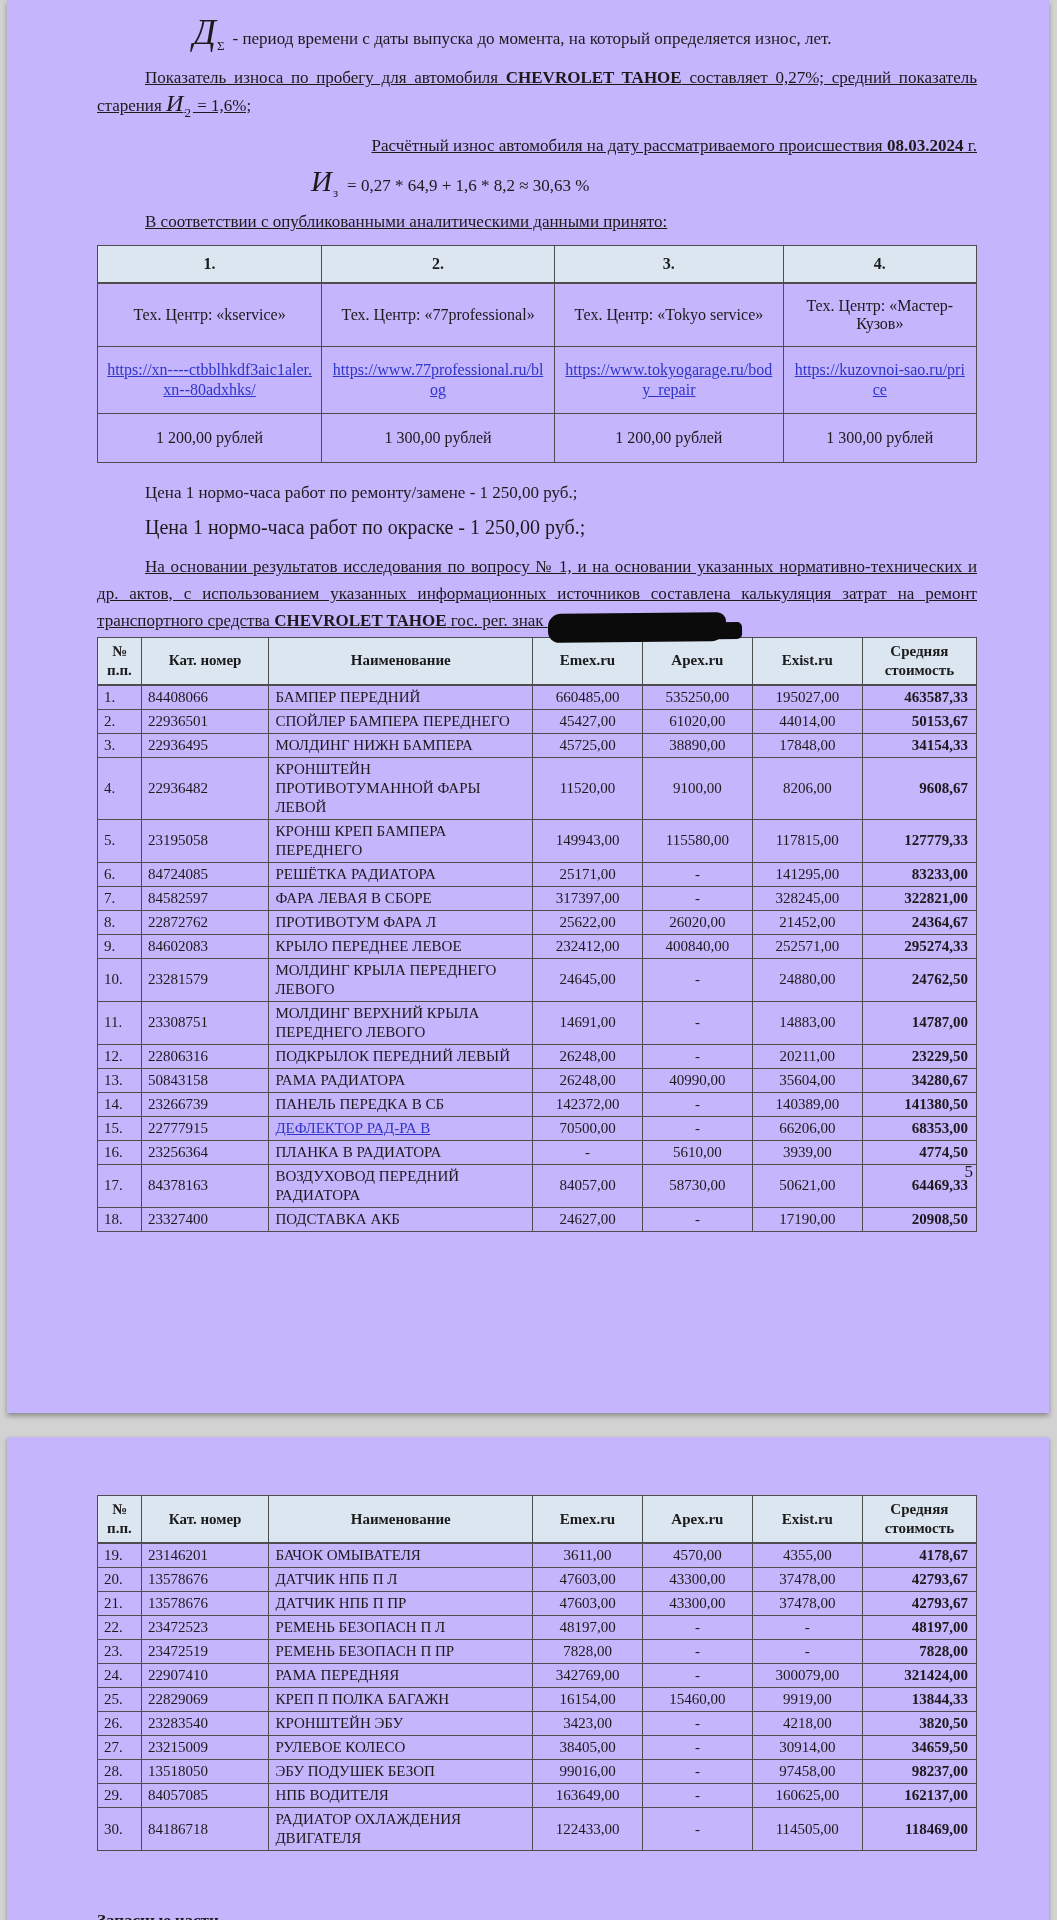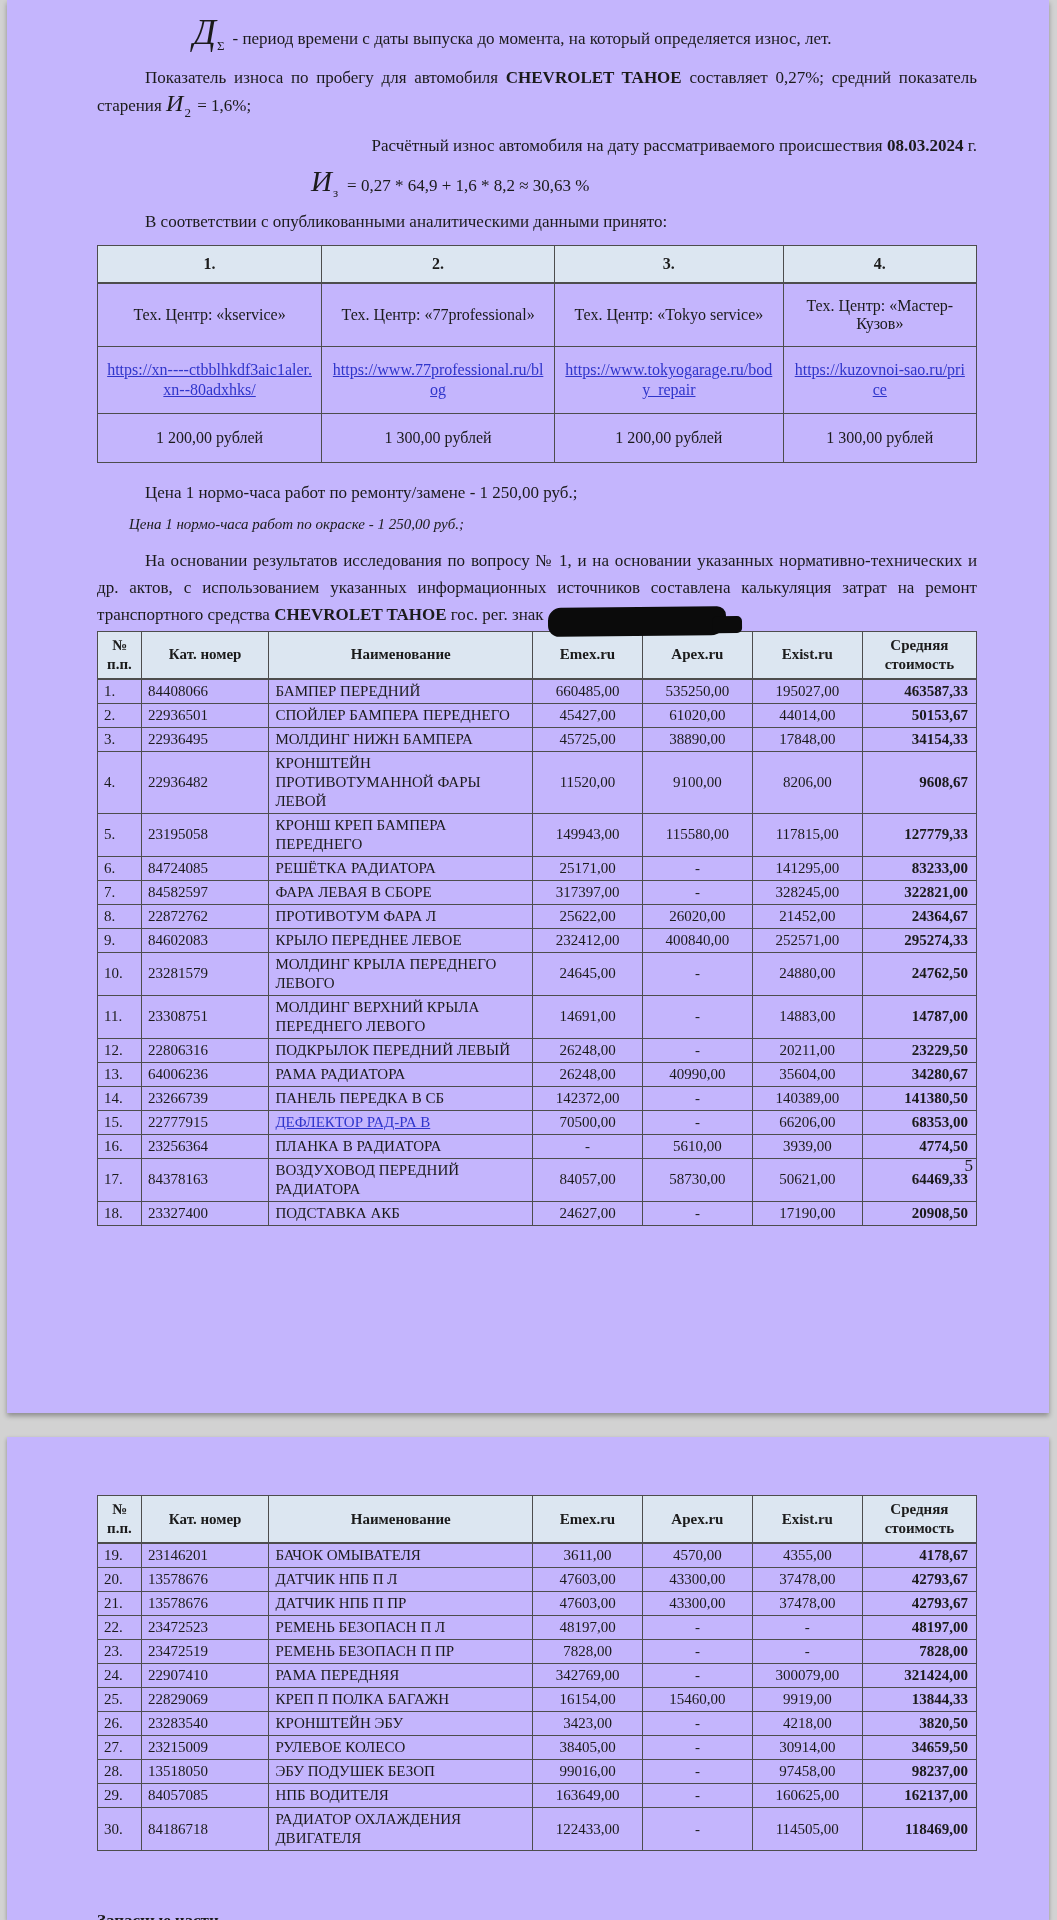--- a/index.html
+++ b/index.html
@@ -16,37 +16,37 @@
   .content2{padding:58px 72px 0 90px;position:relative;}
 
   .def-line{margin:14px 0 0 96px;font-size:17px;}
   .msym{font-style:italic;font-family:"Liberation Serif",serif;font-weight:500;}
   .m34{font-size:36px;line-height:1;}
   .m30{font-size:29px;line-height:1;}
   .m24{font-size:24px;line-height:1;}
   .msub{font-size:13px;position:relative;top:6px;margin:0 2px 0 1px;}
   .def-text{margin-left:6px;}
 
-  .para{margin:14px 0 0;font-size:17px;line-height:27px;text-align:justify;text-indent:48px;}
+  .para{margin:14px 0 0;font-size:17px;line-height:27px;text-align:justify;text-indent:48px;text-decoration:underline;}
   .calc{margin:12px 0 0;text-align:right;}
   .accord{margin:12px 0 10px;text-align:left;}
   .formula-line{margin:8px 0 0 214px;font-size:19px;}
   .expr{margin-left:7px;font-size:17px;}
   .b{font-weight:bold;}
 
   table.sources{width:100%;border-collapse:collapse;table-layout:fixed;font-size:16px;text-align:center;margin-top:8px;}
   .sources td{border:1px solid #4d4d4d;padding:3px 8px;vertical-align:middle;}
   .sources tr.head td{background:#dce6f1;font-weight:bold;height:30px;border-bottom:2px solid #4d4d4d;}
   .sources tr.names td{height:56px;}
   .sources tr.links td{height:60px;word-break:break-all;line-height:20px;}
   .sources tr.prices td{height:42px;}
   .link,.cell-link{color:#2f35cb;text-decoration:underline;cursor:pointer;}
 
   .labor{margin:20px 0 0 48px;font-size:17px;}
-  .labor2{margin:13px 0 0 32px;font-size:15px;font-style:italic;}
+  .labor2{margin:13px 0 0 48px;font-size:20px;}
 
   .redaction{display:inline-block;width:178px;height:29px;background:#0b0b0b;
     border-radius:13px 9px 15px 11px;vertical-align:middle;transform:translateY(5px) rotate(-.6deg);
     position:relative;}
   .redaction::after{content:"";position:absolute;right:-16px;bottom:2px;width:30px;height:17px;
     background:#0b0b0b;border-radius:5px;}
 
   .parts-heading{margin:13px 0 6px;font-size:17px;font-weight:bold;text-decoration:underline;}
 
   table.parts{width:100%;border-collapse:collapse;table-layout:fixed;font-size:15px;margin-top:0;}
@@ -244,21 +244,21 @@
             <td class="col-num">12.</td>
             <td class="col-cat">22806316</td>
             <td class="col-name">ПОДКРЫЛОК ПЕРЕДНИЙ ЛЕВЫЙ</td>
             <td class="col-emex">26248,00</td>
             <td class="col-apex">-</td>
             <td class="col-exist">20211,00</td>
             <td class="col-avg">23229,50</td>
           </tr>
           <tr>
             <td class="col-num">13.</td>
-            <td class="col-cat">64006236</td>
+            <td class="col-cat">50843158</td>
             <td class="col-name">РАМА РАДИАТОРА</td>
             <td class="col-emex">26248,00</td>
             <td class="col-apex">40990,00</td>
             <td class="col-exist">35604,00</td>
             <td class="col-avg">34280,67</td>
           </tr>
           <tr>
             <td class="col-num">14.</td>
             <td class="col-cat">23266739</td>
             <td class="col-name">ПАНЕЛЬ ПЕРЕДКА В СБ</td>

